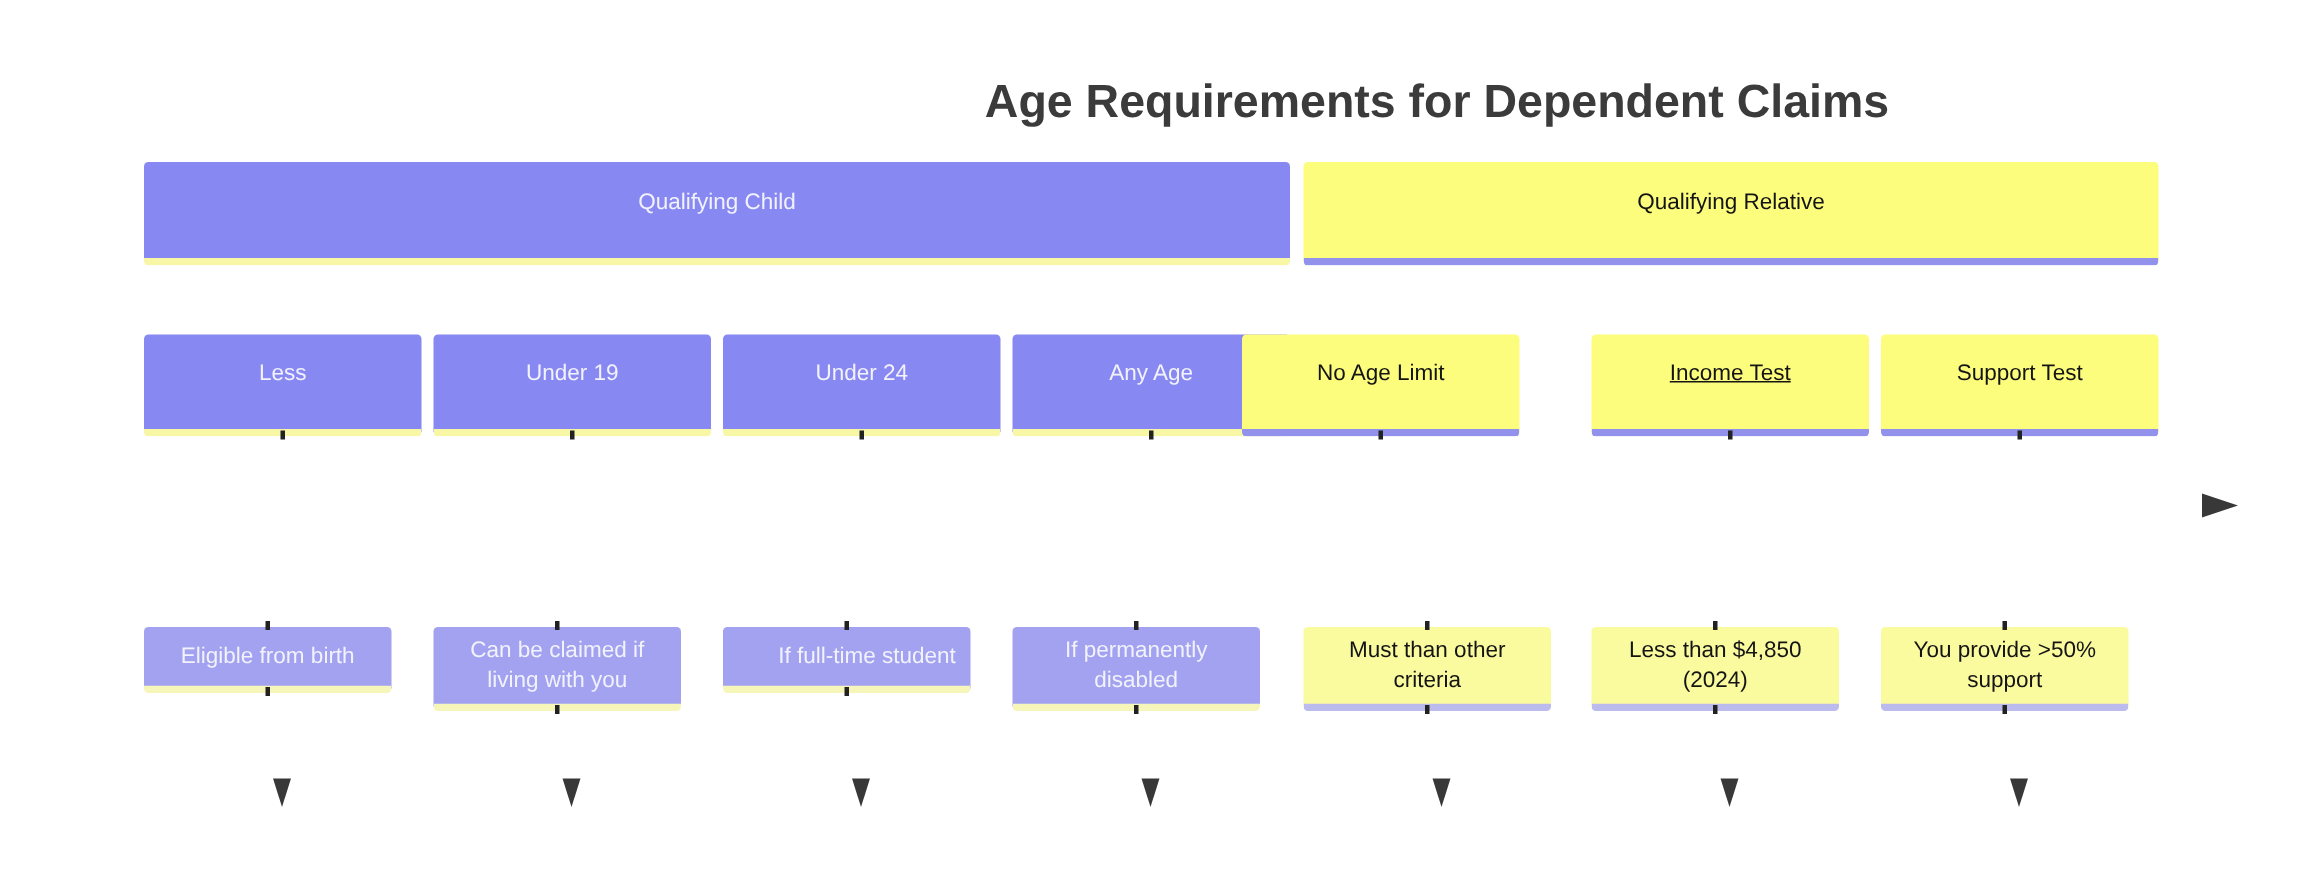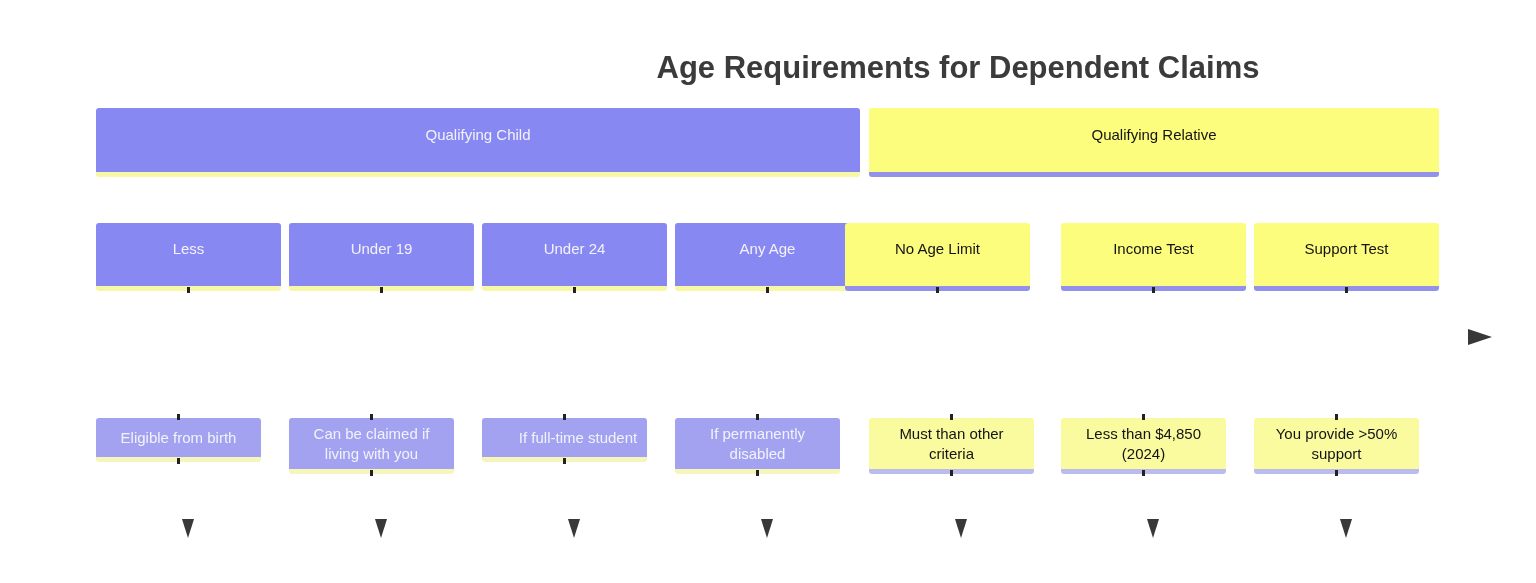--- a/index.html
+++ b/index.html
@@ -99,24 +99,24 @@
   </div>
   <div class="box period purple tick-b" style="left:289px;">
     <span>Under 19</span>
   </div>
   <div class="box period purple tick-b" style="left:482px;">
     <span>Under 24</span>
   </div>
   <div class="box period purple tick-b" style="left:675px;align-items:center;">
     <span>Any Age</span>
   </div>
-  <div class="box period yellow tick-b" style="left:845px;text-align:right;">
+  <div class="box period yellow tick-b" style="left:828px;text-align:right;">
     <span>No Age Limit</span>
   </div>
-  <div class="box period yellow tick-b" style="left:1061px;">
+  <div class="box period yellow tick-b" style="left:1061px;text-decoration:underline;">
     <span>Income Test</span>
   </div>
   <div class="box period yellow tick-b" style="left:1254px;">
     <span>Support Test</span>
   </div>
 
   <div class="box event purpleL h1 tick-t tick-b" style="left:96px;">
     <span>Eligible from birth</span>
   </div>
   <div class="box event purpleL h2 tick-t tick-b" style="left:289px;">

